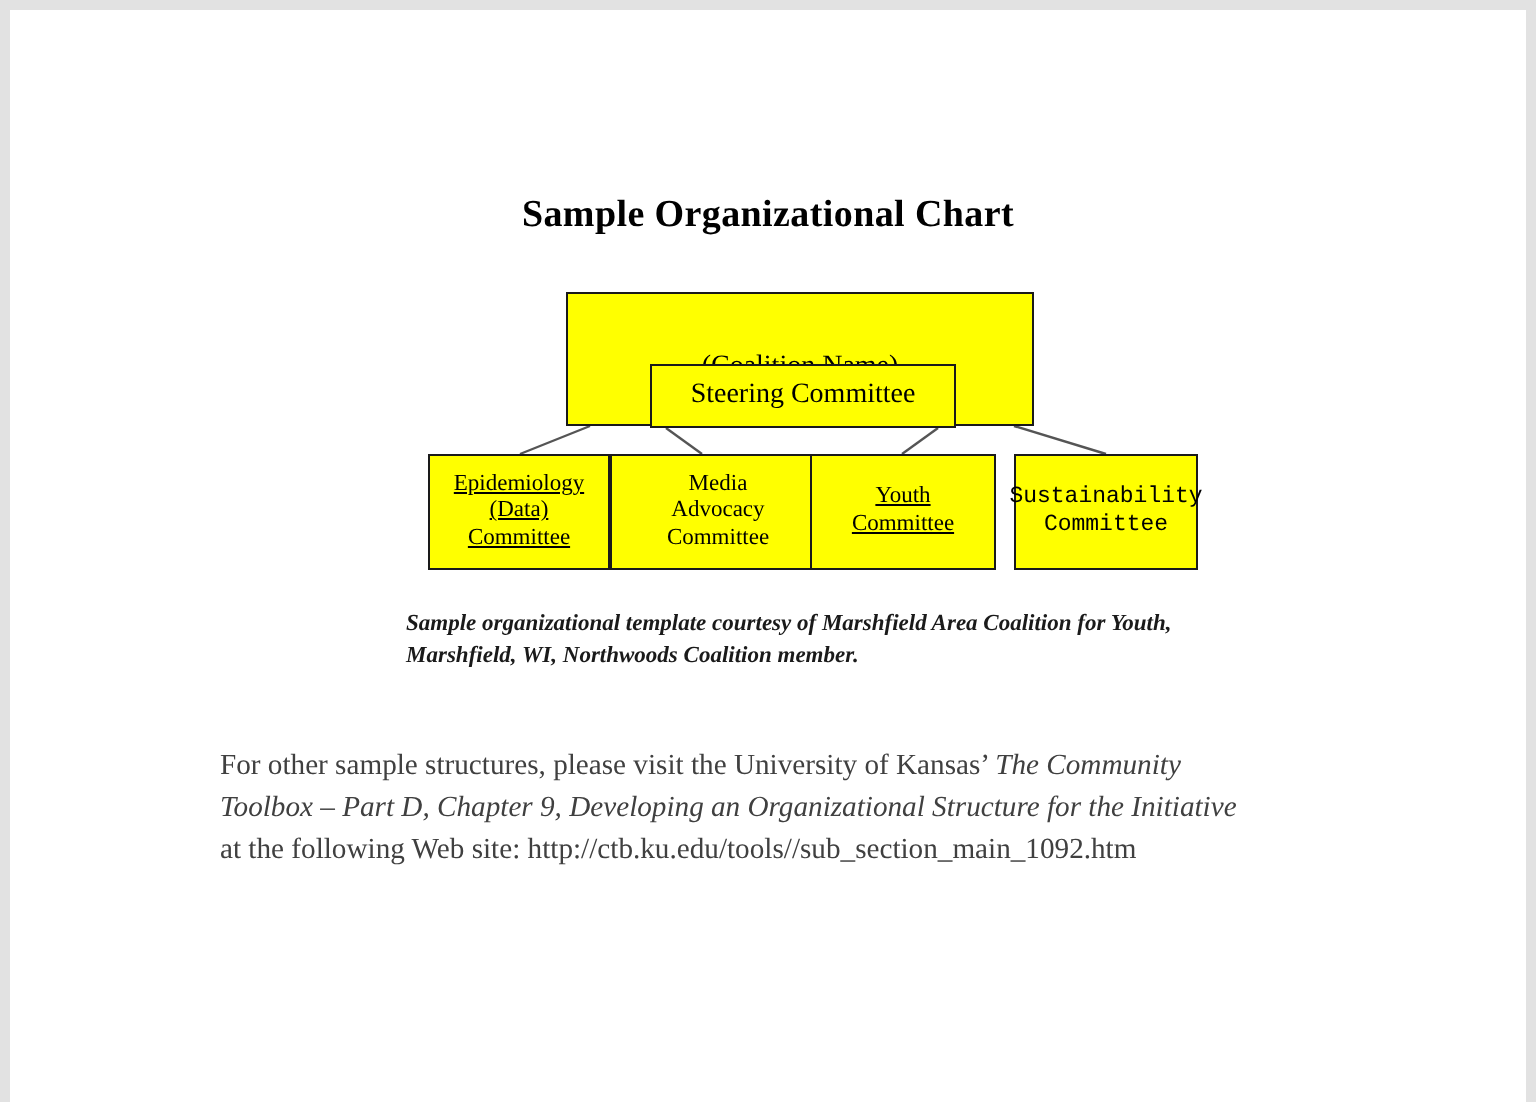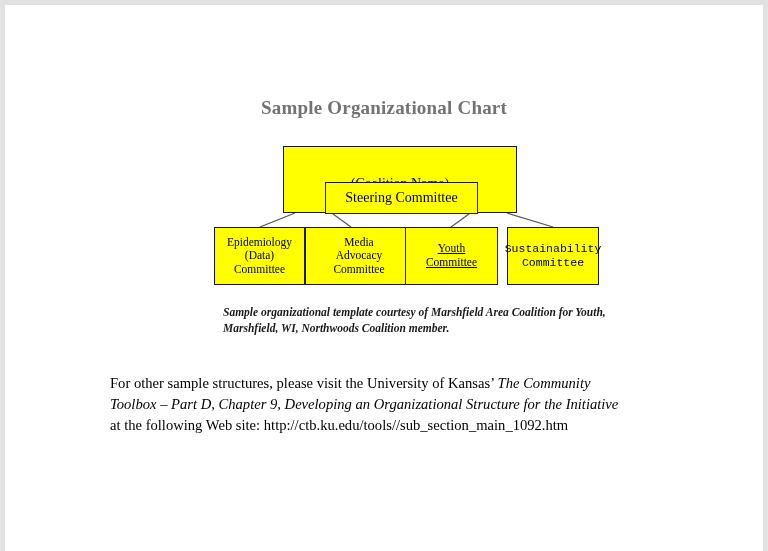--- a/index.html
+++ b/index.html
@@ -34,21 +34,21 @@
 
   
   #chart-title {
     position: absolute;
     left: 0;
     top: 92px;
     width: 758px;
     text-align: center;
     font-size: 19px;
     font-weight: bold;
-    color: #737373;
+    color: #000000;
     letter-spacing: 0.2px;
   }
 
   
   #org-chart {
     position: absolute;
     left: 0;
     top: 0;
     width: 758px;
     height: 300px;
@@ -87,21 +87,21 @@
     z-index: 3;
   }
 
   .leaf {
     top: 222px;
     height: 58px;
     font-size: 11.5px;
     z-index: 2;
   }
 
-  #node-epidemiology { left: 209px;  width: 91px; }
+  #node-epidemiology { left: 209px;  width: 91px; text-decoration: underline; }
   #node-media        { left: 300px;  width: 108px; }
   #node-youth        { left: 400px;  width: 93px; text-decoration: underline; }
   #node-sustain      { left: 502px;  width: 92px; font-family: Liberation Mono, monospace; }
 
   .node-label { display: block; padding: 0 3px; }
 
   
   #connectors {
     position: absolute;
     left: 0; top: 0;
@@ -114,31 +114,30 @@
   #chart-caption {
     position: absolute;
     left: 198px;
     top: 299px;
     width: 420px;
     font-size: 11.5px;
     font-style: italic;
     font-weight: bold;
     color: #1a1a1a;
     line-height: 1.42;
-    margin-left: 20px;
   }
 
   
   #body-paragraph {
     position: absolute;
     left: 105px;
     top: 368px;
     width: 520px;
     font-size: 14.6px;
-    color: #000000;
+    color: #404040;
     line-height: 1.45;
   }
   #body-paragraph .ital { font-style: italic; }
 </style>
 </head>
 <body>
 
 <div id="page-frame">
   <div id="page">
 

